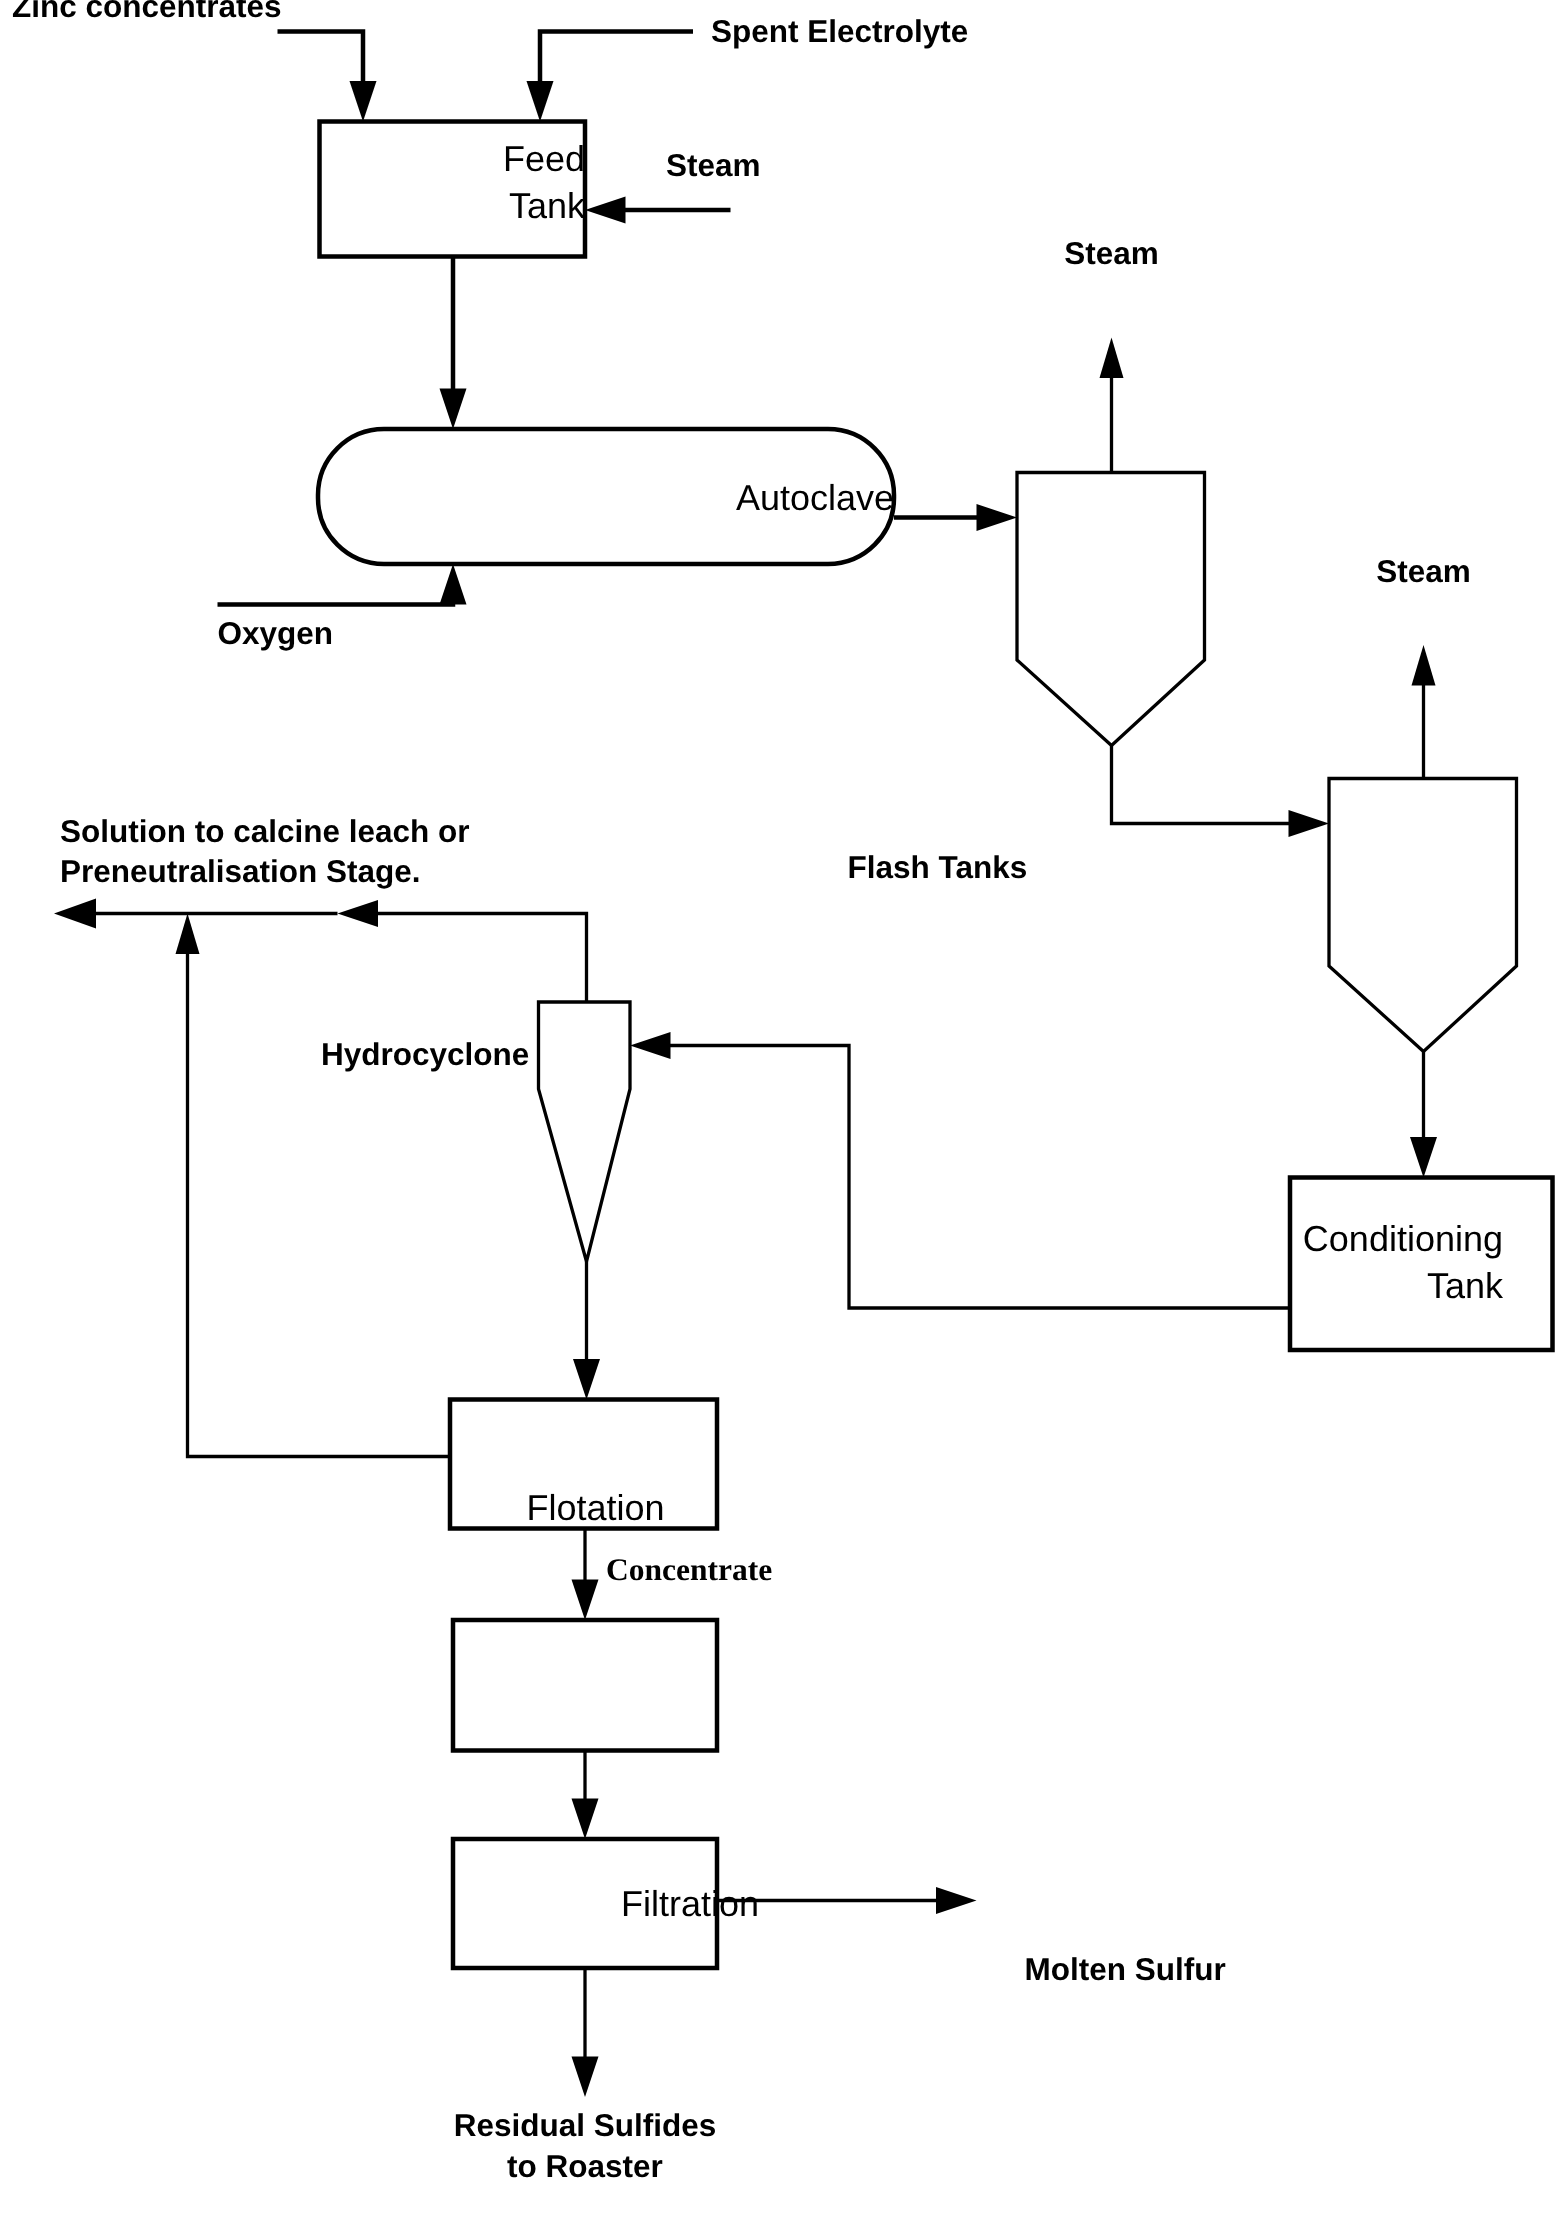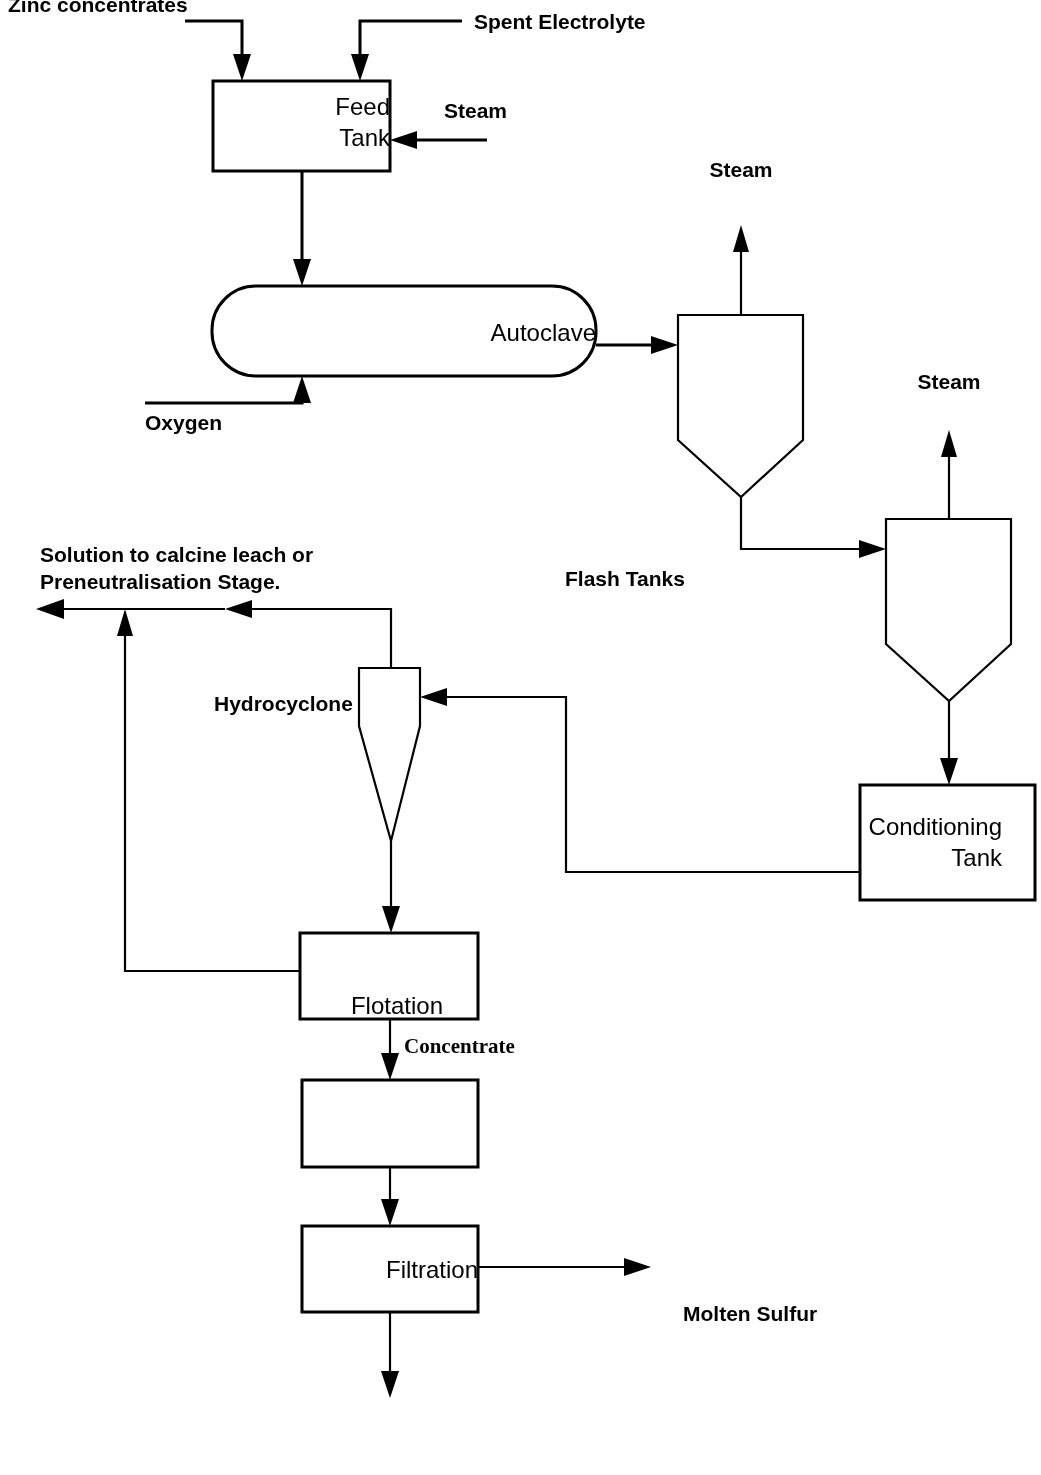--- a/index.html
+++ b/index.html
@@ -158,21 +158,21 @@
 Tank</div>
 
   <div class="unit-label" style="left:212px; top:318px; width:384px;">Autoclave</div>
 
   <div class="unit-label" style="left:860px; top:812px; width:142px;">Conditioning
 Tank</div>
 
   <div class="unit-label" style="left:300px; top:963px; width:143px;margin-top:28px;">Flotation</div>
 
 
-  <div class="unit-label" style="left:302px; top:1255px; width:176px;">Filtration</div>
+  <div class="unit-label" style="left:302px; top:1255px; width:176px;padding-left:28px;">Filtration</div>
 
   <div class="stream-label lefty" style="left:8px; top:-9px; width:300px;">Zinc concentrates</div>
 
   <div class="stream-label lefty" style="left:474px; top:8px; width:260px;">Spent Electrolyte</div>
 
   <div class="stream-label lefty" style="left:444px; top:97px; width:140px;">Steam</div>
 
   <div class="stream-label lefty" style="left:145px; top:409px; width:140px;">Oxygen</div>
 
   <div class="stream-label centered" style="left:671px; top:156px; width:140px;">Steam</div>
@@ -183,14 +183,16 @@
 
   <div class="stream-label lefty" style="left:40px; top:541px; width:330px;">Solution to calcine leach or
 Preneutralisation Stage.</div>
 
   <div class="stream-label lefty" style="left:179px; top:690px; width:180px;margin-left:35px;">Hydrocyclone</div>
 
   <div class="stream-label lefty" style="left:404px; top:1033px; width:180px;font-family:Liberation Serif, serif;">Concentrate</div>
 
   <div class="stream-label lefty" style="left:683px; top:1254px; width:200px;margin-top:46px;">Molten Sulfur</div>
 
+  <div class="stream-label centered" style="left:250px; top:1404px; width:280px;">Residual Sulfides
+to Roaster</div>
 
 </div>
 
 </body></html>

